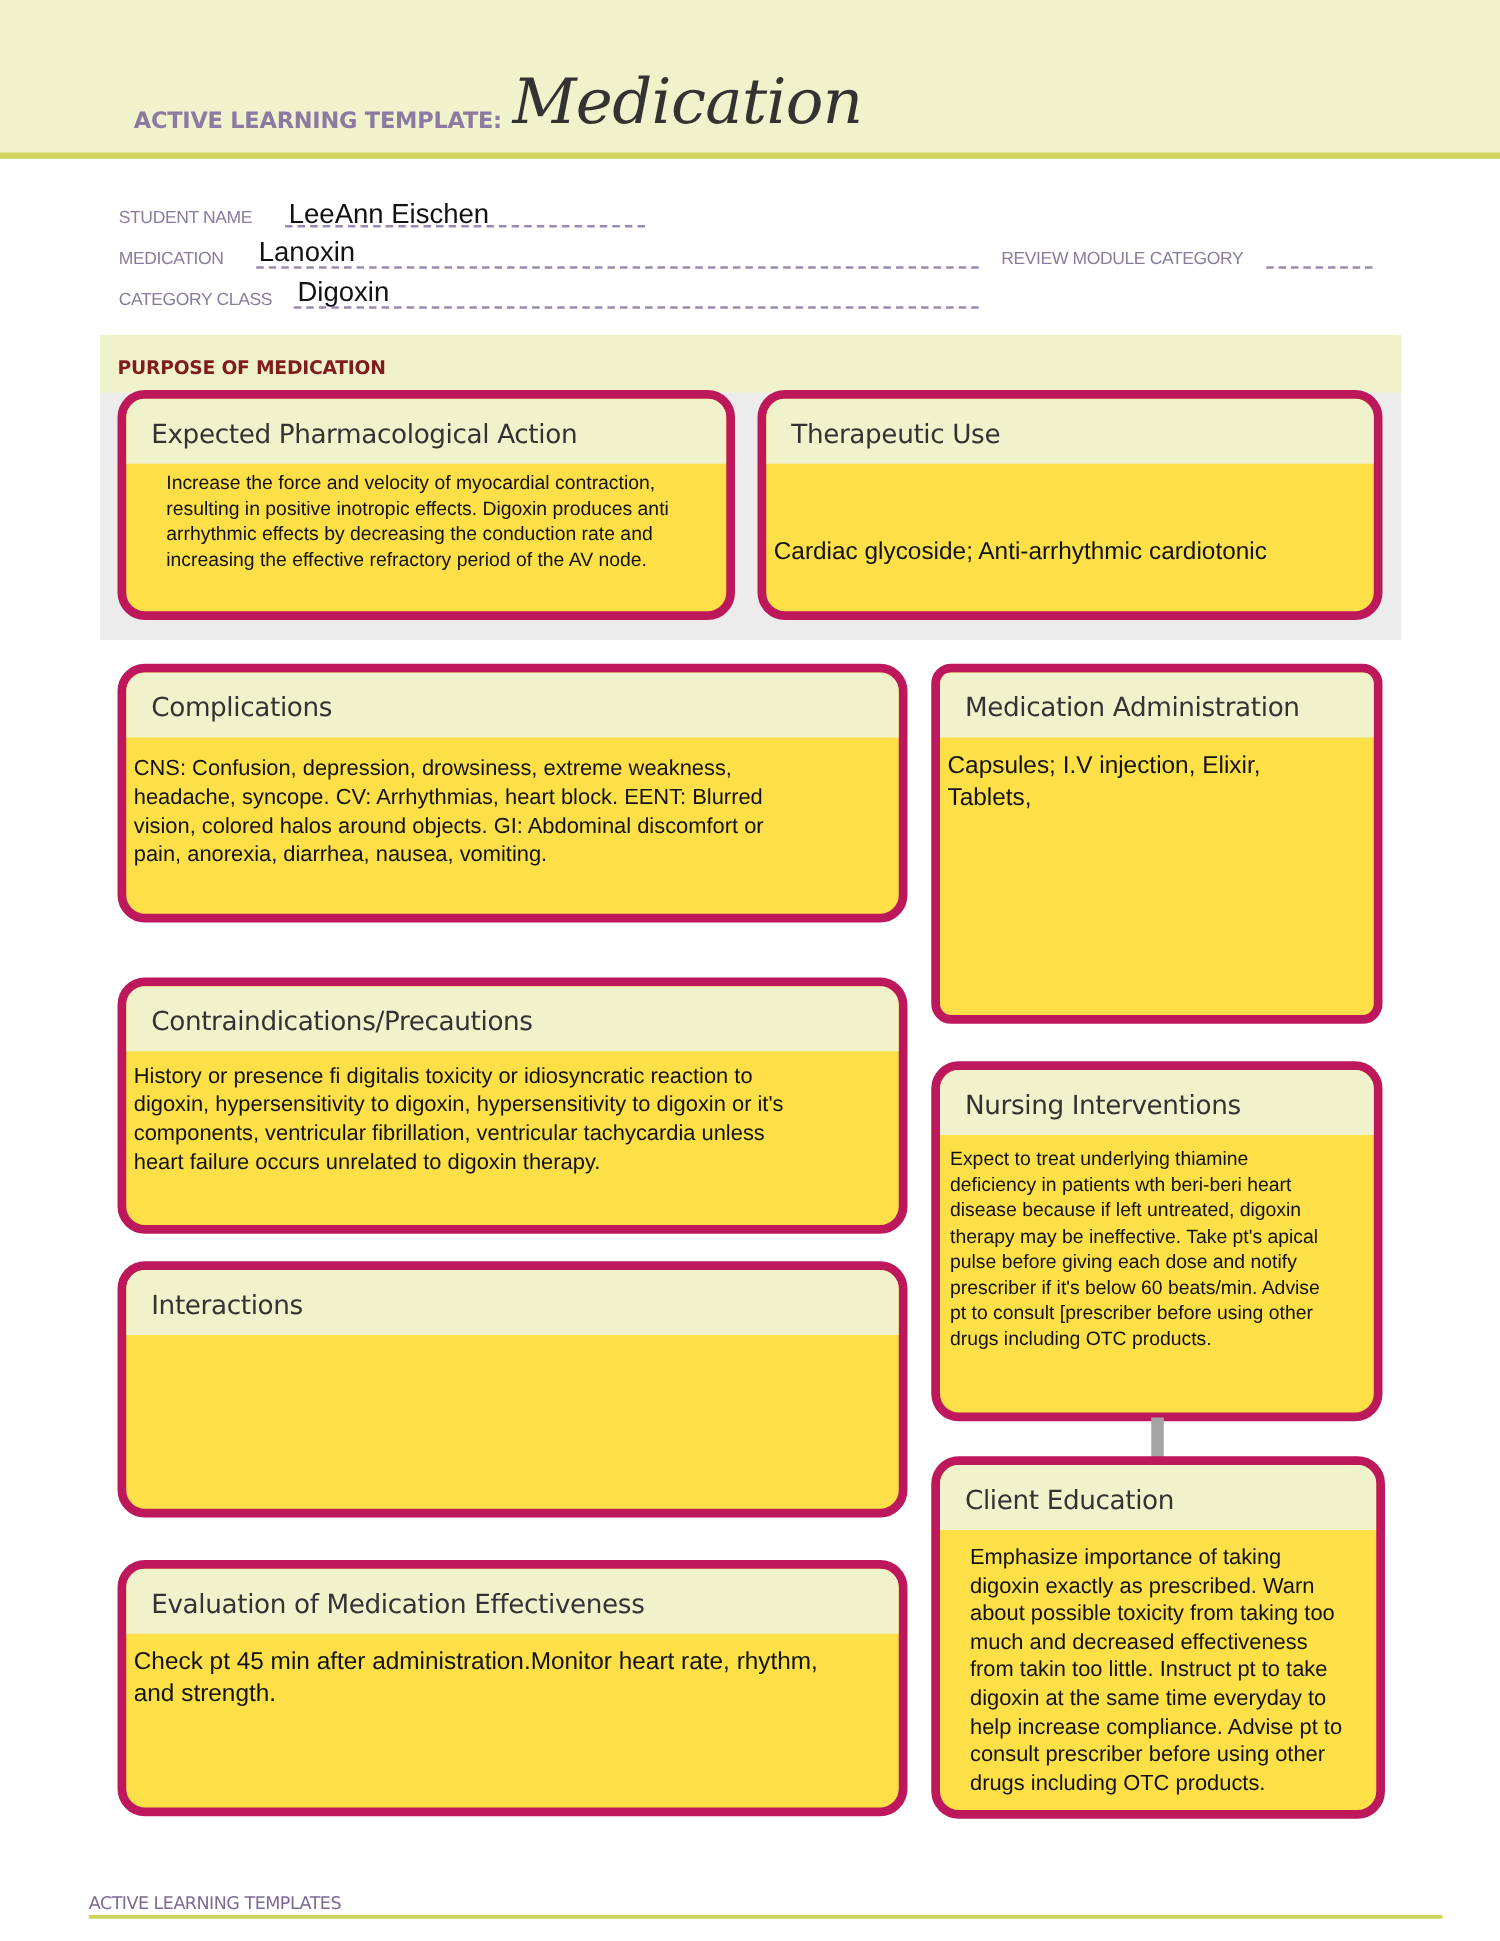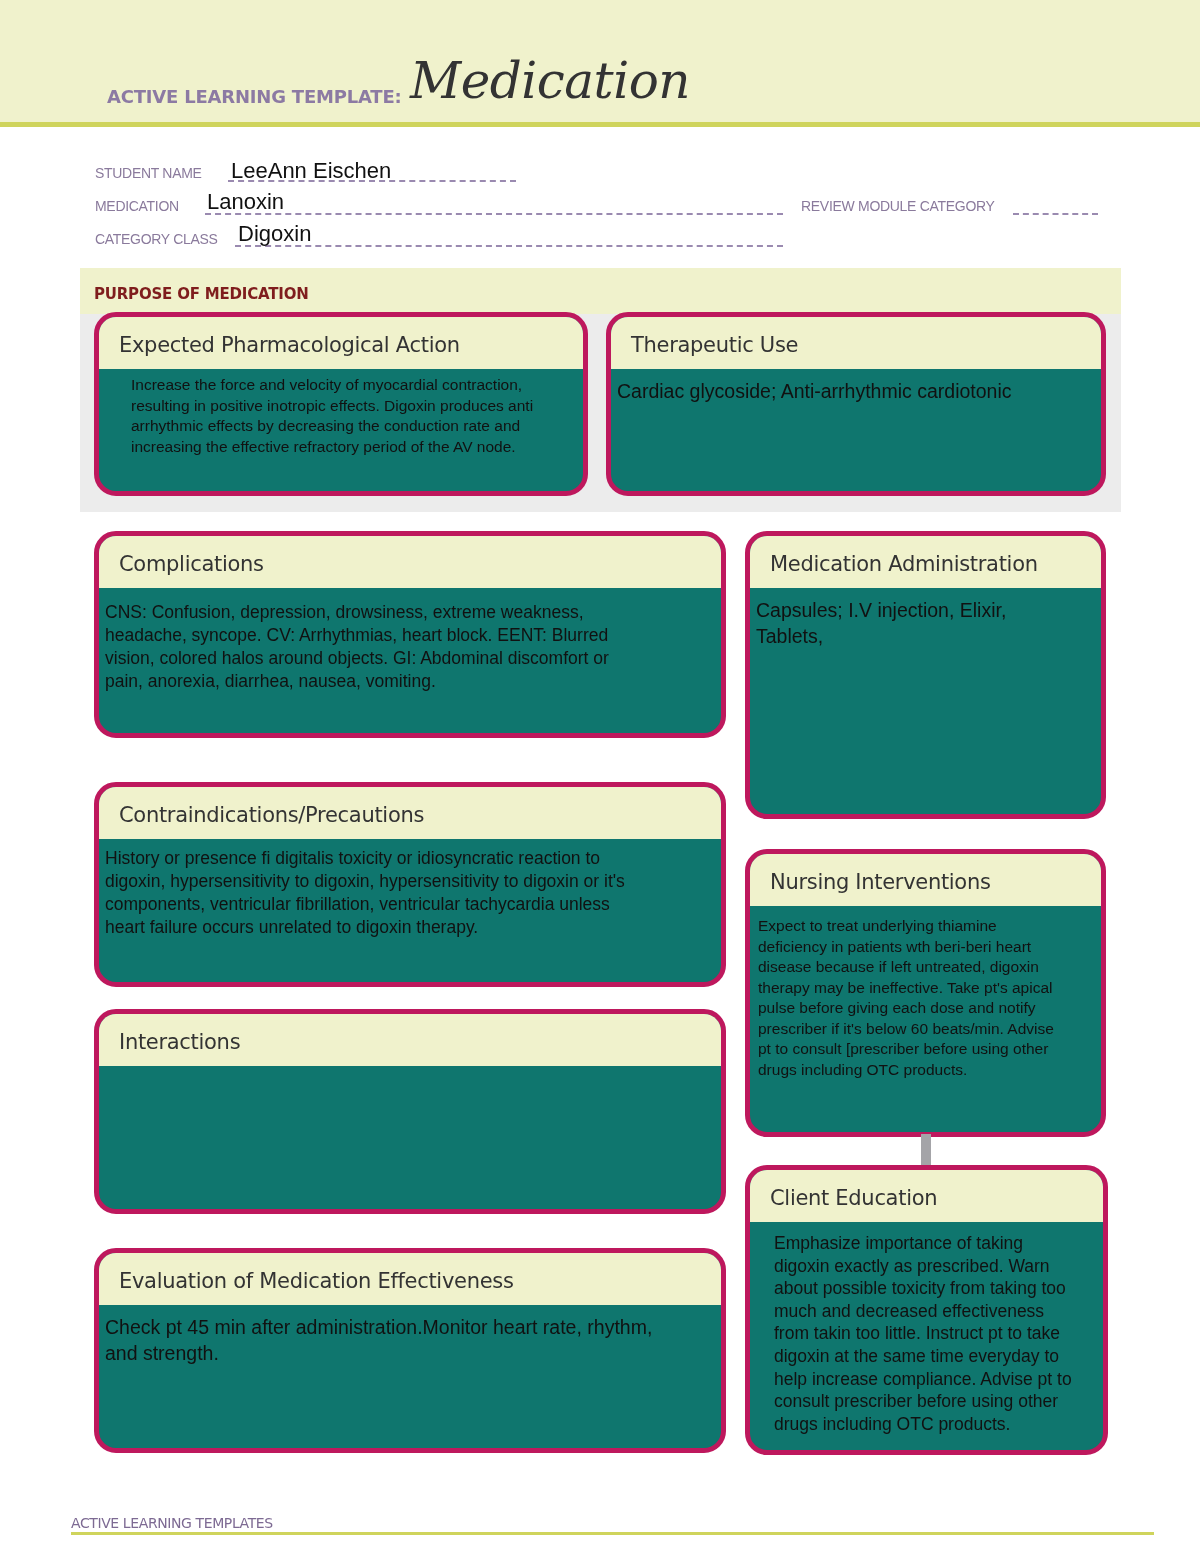--- a/index.html
+++ b/index.html
@@ -43,21 +43,21 @@
     .purpose-top {
       position: absolute; left: 80px; top: 268px; width: 1041px; height: 46px;
       background: #f0f2cc;
     }
     .purpose-label {
       position: absolute; left: 94px; top: 285px;
       font-family: "DejaVu Sans", sans-serif; font-weight: bold; font-size: 15px;
       color: #7f1d1d; letter-spacing: -0.2px;
     }
     .card {
-      position: absolute; background: #0f766e; border: 5px solid #be185d;
+      position: absolute; background: #fde047; border: 7px solid #be185d;
       border-radius: 22px; overflow: hidden; box-sizing: border-box;
     }
     .card-head {
       background: #f0f2cc; height: 52px; box-sizing: border-box;
       padding: 16px 0 0 20px; font-family: "DejaVu Sans", sans-serif;
       font-size: 21px; color: #333; letter-spacing: -0.3px;
     }
     .card-body {
       padding: 6px 6px 0 6px; font-family: "Liberation Sans", sans-serif;
       color: #111; white-space: pre-wrap;
@@ -118,21 +118,21 @@
 <div class="card" style="left:94px; top:312px; width:494px; height:184px;">
   <div class="card-head">Expected Pharmacological Action</div>
   <div class="card-body fs-small">Increase the force and velocity of myocardial contraction,
 resulting in positive inotropic effects. Digoxin produces anti
 arrhythmic effects by decreasing the conduction rate and
 increasing the effective refractory period of the AV node.</div>
 </div>
 
 <div class="card" style="left:606px; top:312px; width:500px; height:184px;">
   <div class="card-head">Therapeutic Use</div>
-  <div class="card-body fs-large" style="padding-top:10px;">Cardiac glycoside; Anti-arrhythmic cardiotonic</div>
+  <div class="card-body fs-large" style="padding-top:10px;margin-top:48px;">Cardiac glycoside; Anti-arrhythmic cardiotonic</div>
 </div>
 
 <div class="card" style="left:94px; top:531px; width:632px; height:207px;">
   <div class="card-head">Complications</div>
   <div class="card-body fs-mid" style="padding-top:13px;">CNS: Confusion, depression, drowsiness, extreme weakness,
 headache, syncope. CV: Arrhythmias, heart block. EENT: Blurred
 vision, colored halos around objects. GI: Abdominal discomfort or
 pain, anorexia, diarrhea, nausea, vomiting.</div>
 </div>
 
@@ -148,21 +148,21 @@
   <div class="card-head">Interactions</div>
   <div class="card-body fs-mid"></div>
 </div>
 
 <div class="card" style="left:94px; top:1248px; width:632px; height:205px;">
   <div class="card-head">Evaluation of Medication Effectiveness</div>
   <div class="card-body fs-large" style="padding-top:10px;">Check pt 45 min after administration.Monitor heart rate, rhythm,
 and strength.</div>
 </div>
 
-<div class="card" style="left:745px; top:531px; width:361px; height:288px;">
+<div class="card" style="left:745px; top:531px; width:361px; height:288px;border-radius:16px;">
   <div class="card-head">Medication Administration</div>
   <div class="card-body fs-large" style="padding-top:10px;">Capsules; I.V injection, Elixir,
 Tablets,</div>
 </div>
 
 <div class="card" style="left:745px; top:849px; width:361px; height:288px;">
   <div class="card-head">Nursing Interventions</div>
   <div class="card-body fs-small" style="padding-top:10px; padding-left:8px;">Expect to treat underlying thiamine
 deficiency in patients wth beri-beri heart
 disease because if left untreated, digoxin

